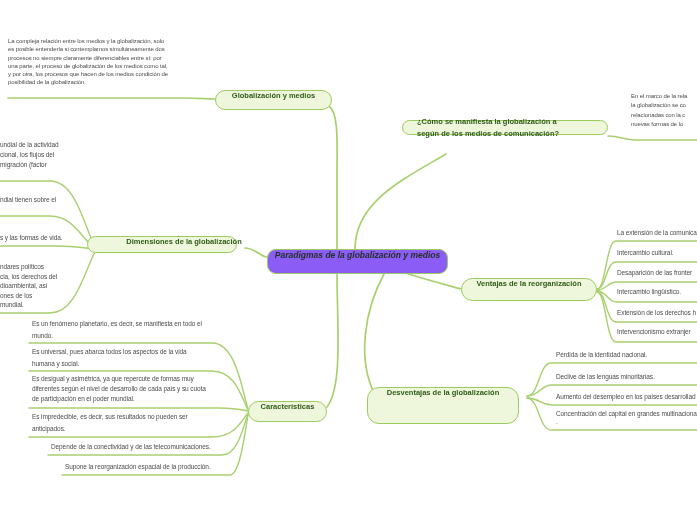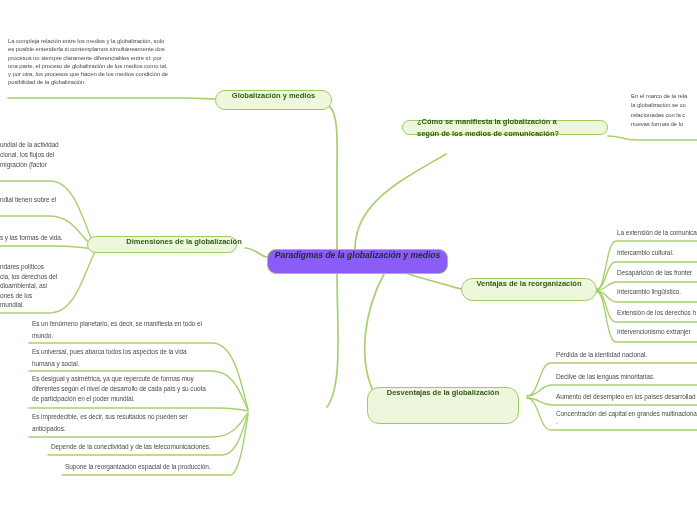--- a/index.html
+++ b/index.html
@@ -107,20 +107,23 @@
   </div>
 
   <div class="node center" style="left:267px;top:249px;width:181px;height:25px;">
     <span>Paradigmas de la globalización y medios</span>
   </div>
 
   <div class="node" style="left:461px;top:278px;width:136px;height:23px;">
     <span>Ventajas de la reorganización</span>
   </div>
 
+  <div class="node" style="left:248px;top:401px;width:79px;height:21px;">
+    <span>Características</span>
+  </div>
 
   <div class="node" style="left:367px;top:387px;width:152px;height:37px;">
     <span>Desventajas de la globalización</span>
   </div>
 
   <div class="item dim" style="left:0;top:140px;">
     <div>undial de la actividad</div>
     <div>cional, los flujos del</div>
     <div>migración (factor</div>
   </div>

